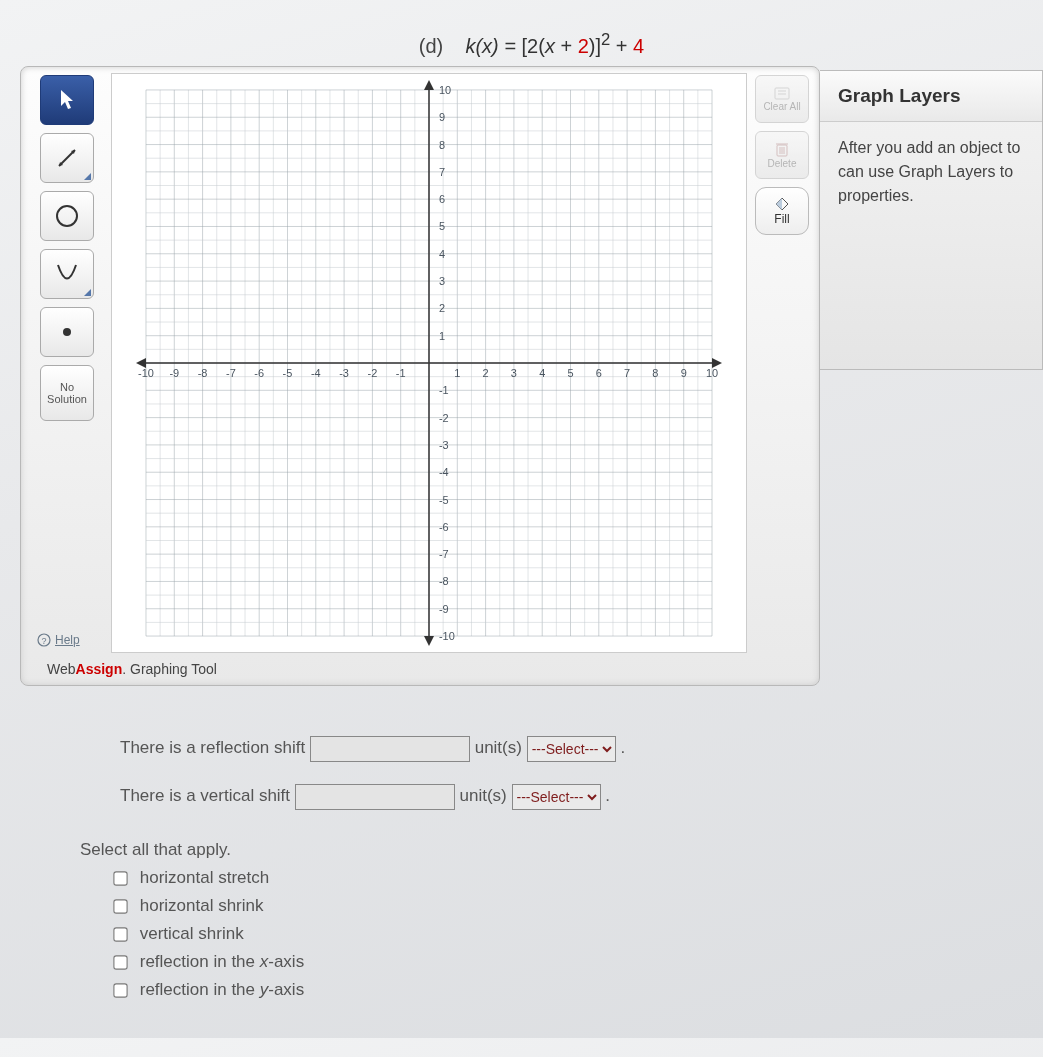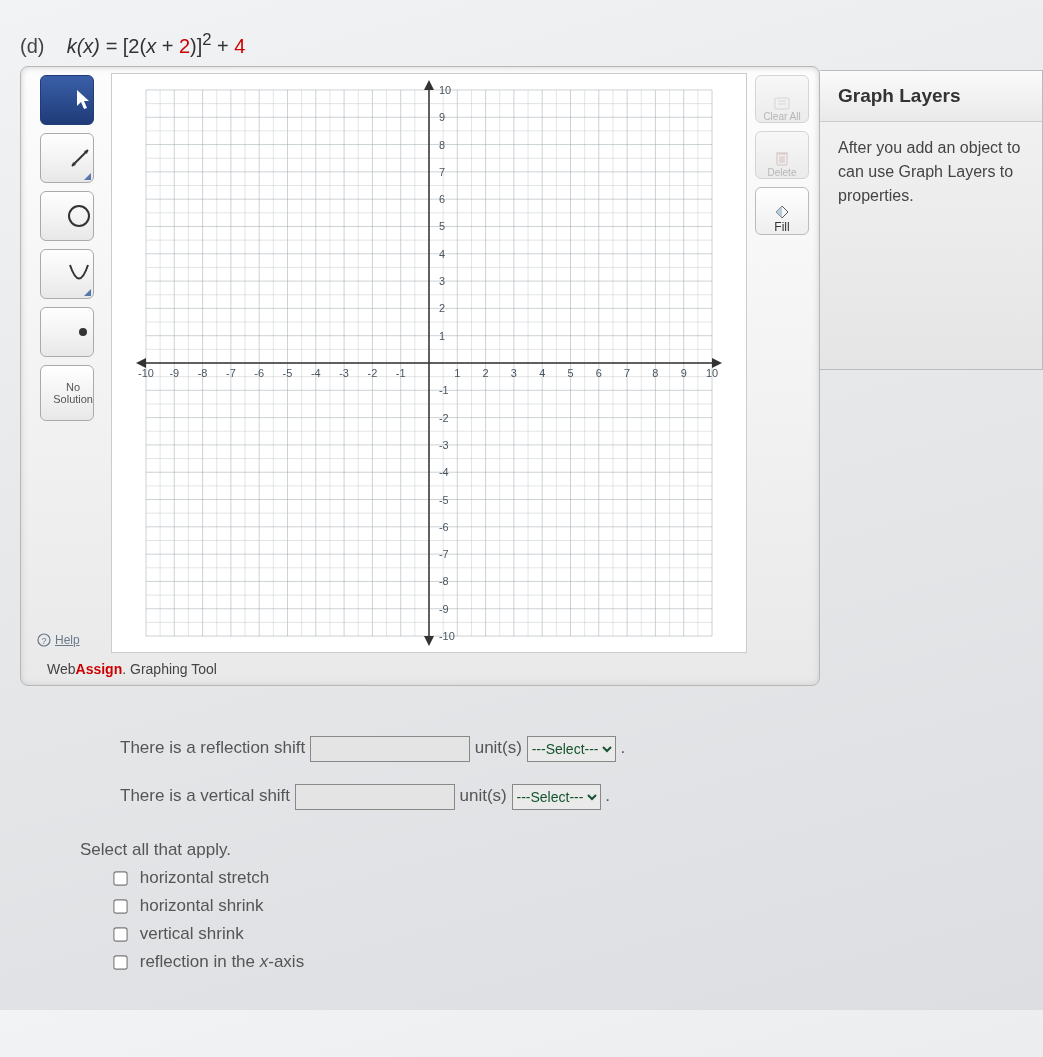--- a/index.html
+++ b/index.html
@@ -4,21 +4,21 @@
 <style>
   * { box-sizing: border-box; }
   body {
     margin: 0;
     padding: 30px 0 30px 20px;
     font-family: Arial, Helvetica, sans-serif;
     background: linear-gradient(165deg, #f2f3f4 0%, #e8e9eb 40%, #dcdee1 100%);
     color: #333;
     font-size: 16px;
   }
-  .problem-label { font-size: 20px; margin-bottom: 8px; }
+  .problem-label { font-size: 20px; margin-bottom: 8px; text-align: center; }
   .problem-label .part { color: #444; }
   .problem-label .fn { font-style: italic; }
   .red { color: #c00; }
   .top-row { display: flex; align-items: flex-start; gap: 0; }
   .graphtool {
     border: 1px solid #b8b8b8;
     border-radius: 8px;
     background: linear-gradient(#fdfdfd, #e9e9e9);
     padding: 6px;
     width: 800px;
@@ -34,21 +34,21 @@
   }
   .tool-btn {
     width: 54px;
     height: 50px;
     margin: 0 auto;
     border: 1px solid #aaa;
     border-radius: 6px;
     background: linear-gradient(#fff, #e8e8e8);
     display: flex;
     align-items: center;
-    justify-content: flex-end;
+    justify-content: center;
     font-size: 11px;
     color: #555;
     cursor: pointer;
     text-align: center;
     line-height: 1.1;
     position: relative;
   }
   .tool-btn.selected {
     background: linear-gradient(#3a5fa8, #1f3b78);
     border-color: #1f3b78;
@@ -94,30 +94,31 @@
   }
   .rbtn {
     width: 54px;
     height: 48px;
     border: 1px solid #bbb;
     border-radius: 6px;
     background: linear-gradient(#f5f5f5, #e2e2e2);
     display: flex;
     flex-direction: column;
     align-items: center;
-    justify-content: flex-end;
+    justify-content: center;
     font-size: 10px;
     color: #888;
     cursor: pointer;
   }
   .rbtn.disabled { opacity: 0.6; cursor: default; }
   .rbtn.fill {
     background: linear-gradient(#fff, #eee);
     color: #333;
     font-size: 12px;
+    border-radius: 11px;
   }
   .gt-footer {
     text-align: left;
     padding: 8px 20px 2px;
     font-size: 14px;
     color: #444;
   }
   .gt-footer .wa-red { color: #c00; font-weight: bold; }
   .layers-panel {
     flex: 1;
@@ -150,21 +151,21 @@
     background: #e4e4e4;
     height: 26px;
     width: 160px;
     vertical-align: middle;
   }
   .q-row select {
     border: 1px solid #888;
     background: #eaeaea;
     height: 26px;
     font-size: 14px;
-    color: #14532d;
+    color: #7f1d1d;
     vertical-align: middle;
   }
   .select-all { margin: 30px 0 0 60px; color: #555; font-size: 17px; }
   .cb-row { margin: 8px 0 8px 30px; }
   .cb-row input { transform: scale(1.1); margin-right: 8px; vertical-align: middle; }
   .cb-row .ital { font-style: italic; }
 </style>
 </head>
 <body>
 
@@ -434,13 +435,19 @@
   <div class="cb-row">
     <input type="checkbox" style="">
     <span>vertical shrink</span>
   </div>
   <div class="cb-row">
     <input type="checkbox" style="">
     <span>
       <span>reflection in the </span><span class="ital">x</span><span>-axis</span>
     </span>
   </div>
+  <div class="cb-row">
+    <input type="checkbox" style="">
+    <span>
+      <span>reflection in the </span><span class="ital">y</span><span>-axis</span>
+    </span>
+  </div>
 </div>
 
 </body></html>

